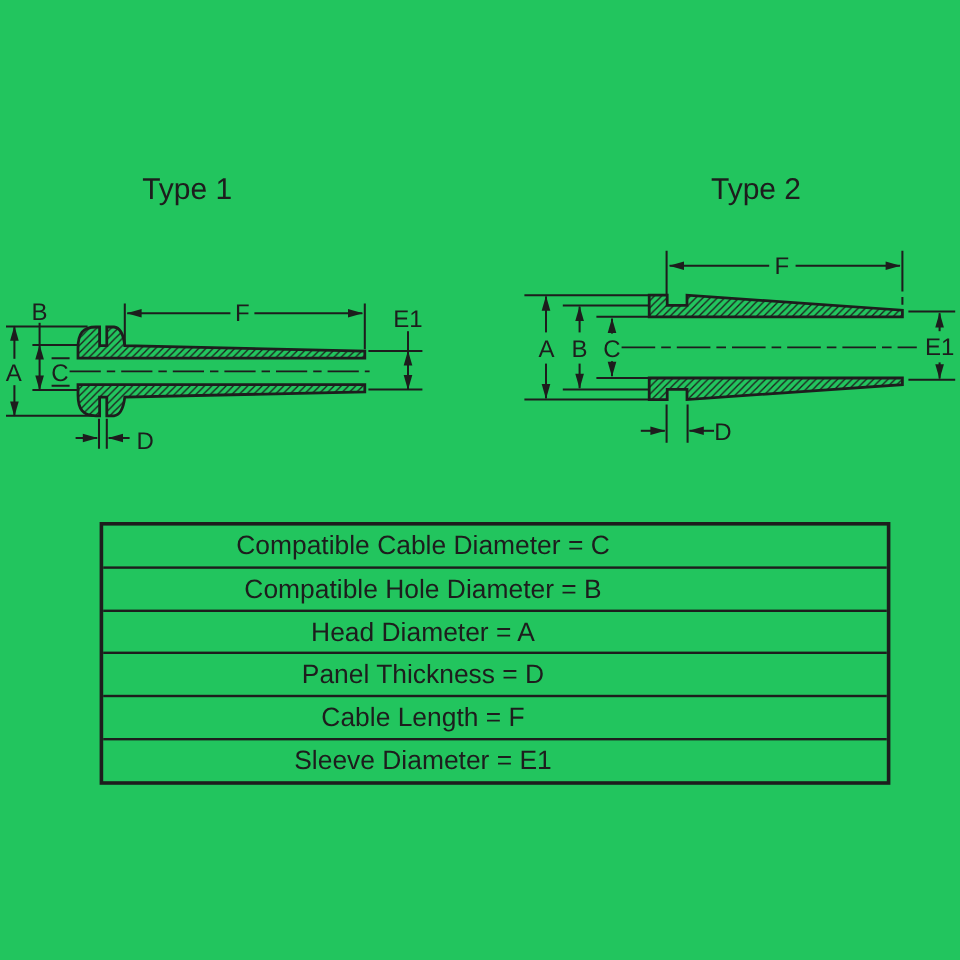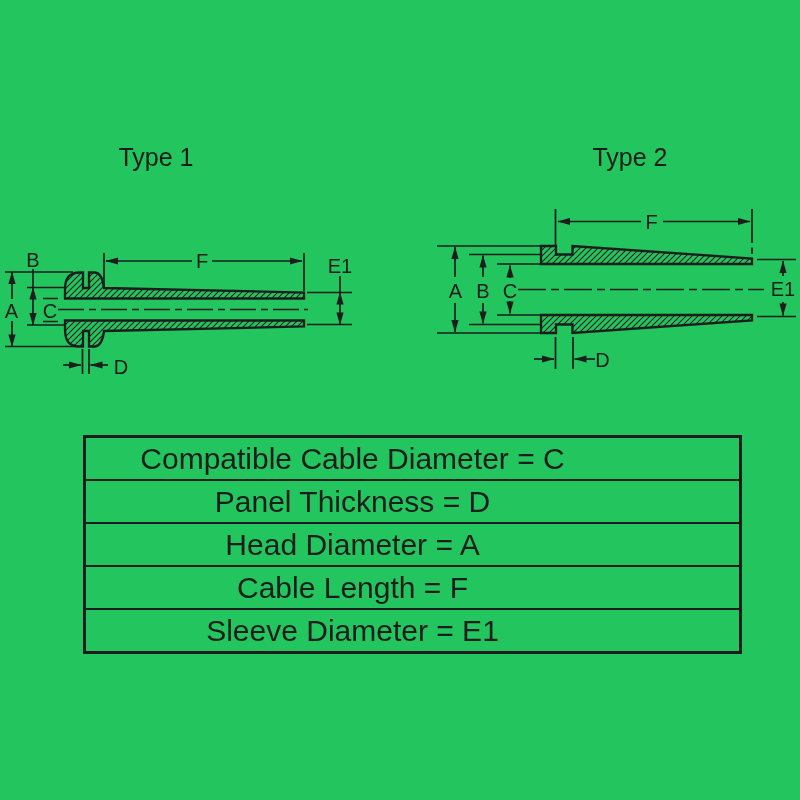--- a/index.html
+++ b/index.html
@@ -37,21 +37,21 @@
     display: flex;
     flex-direction: column;
   }
   .trow {
     flex: 1 1 0;
     border-bottom: 2px solid #1d1d1d;
     display: flex;
     align-items: center;
     justify-content: center;
     padding-right: 120px;
-    font-size: 30px;
+    font-size: 22px;
     color: #1d1d1d;
     white-space: nowrap;
   }
   .trow:last-child { border-bottom: none; }
 </style>
 </head>
 <body>
 
 <div id="stage">
 
@@ -170,24 +170,27 @@
         <text class="dim-label" x="602.5" y="367" text-anchor="middle" stroke="none">D</text>
       </g>
     </g>
   </svg>
 
   <div id="legend-table">
     <div class="trow">
         <span>Compatible Cable Diameter = C</span>
       </div>
     <div class="trow">
-        <span>Panel Thickness = D</span>
+        <span>Compatible Hole Diameter = B</span>
       </div>
     <div class="trow">
         <span>Head Diameter = A</span>
+      </div>
+    <div class="trow">
+        <span>Panel Thickness = D</span>
       </div>
     <div class="trow">
         <span>Cable Length = F</span>
       </div>
     <div class="trow">
         <span>Sleeve Diameter = E1</span>
       </div>
   </div>
 
 </div>

